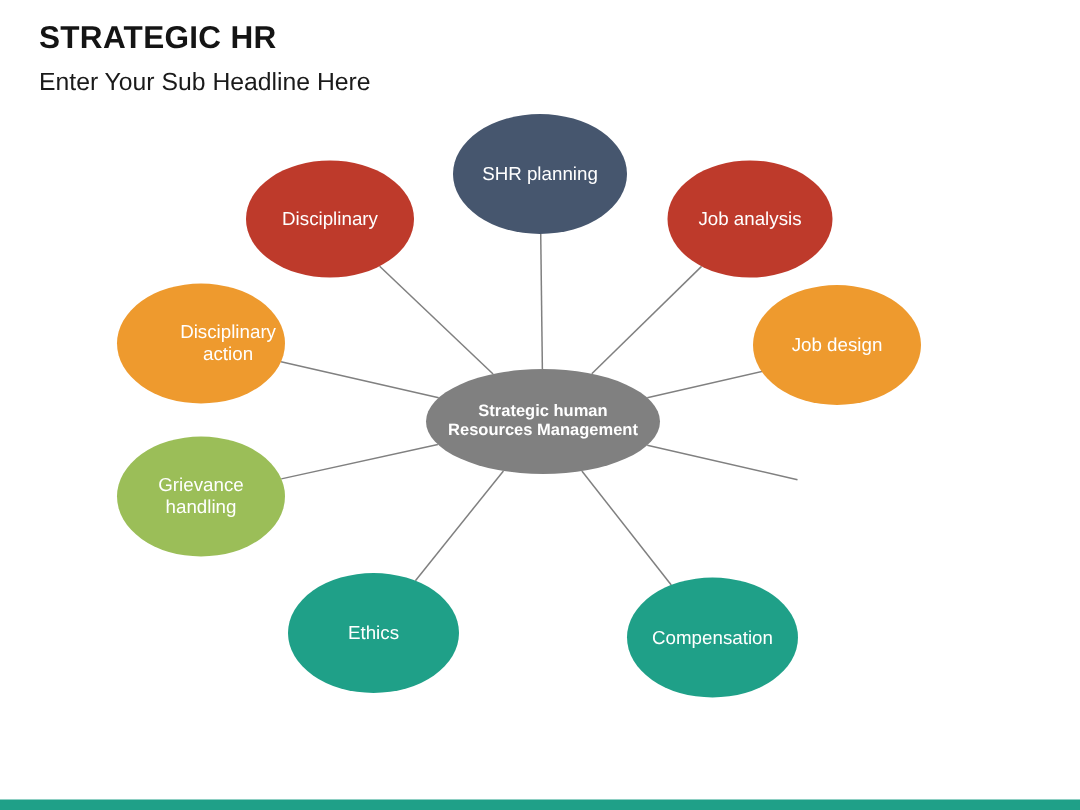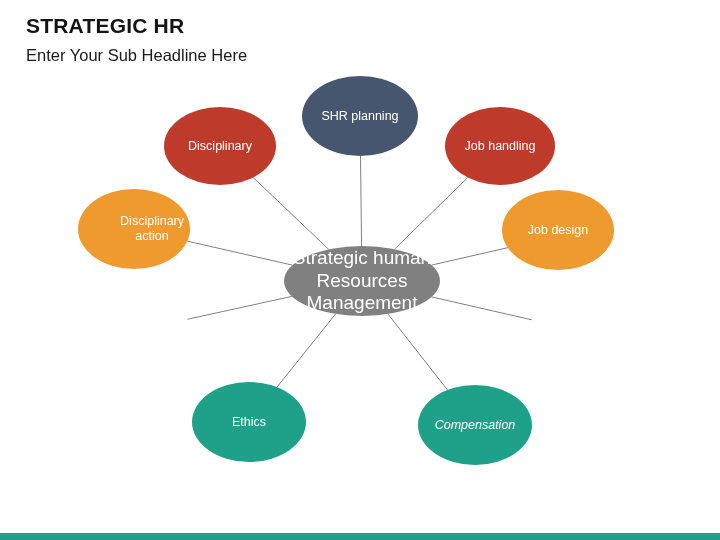--- a/index.html
+++ b/index.html
@@ -69,22 +69,22 @@
   .node .label {
     display: block;
     padding: 0 6px;
     white-space: pre-line;
   }
   .satellite {
     font-size: 12.5px;
     font-weight: normal;
   }
   #center-node {
-    font-size: 19px;
-    font-weight: normal;
+    font-size: 11px;
+    font-weight: bold;
   }
   
   #bottom-bar {
     position: absolute;
     left: 0;
     top: 533px;
     width: 720px;
     height: 7px;
   }
 </style>
@@ -106,30 +106,34 @@
         <line x1="335.61" y1="313.94" x2="276.94" y2="387.14" stroke="#808080" stroke-width="1"></line>
         <line x1="291.92" y1="296.37" x2="187.53" y2="319.26" stroke="#808080" stroke-width="1"></line>
         <line x1="292.47" y1="265.14" x2="187.35" y2="241.17" stroke="#808080" stroke-width="1"></line>
         <line x1="328.71" y1="249.35" x2="253.09" y2="177.46" stroke="#808080" stroke-width="1"></line>
       </svg>
 
   <div class="node satellite" style="left: 302px; top: 76px; width: 116px; height: 80px; background: rgb(70, 86, 110);">
         <span class="label">SHR planning</span>
       </div>
       <div class="node satellite" style="left: 445px; top: 107px; width: 110px; height: 78px; background: rgb(190, 58, 43);">
-        <span class="label">Job handling</span>
+        <span class="label">Job analysis</span>
       </div>
       <div class="node satellite" style="left: 502px; top: 190px; width: 112px; height: 80px; background: rgb(238, 154, 46);">
         <span class="label">Job design</span>
       </div>
-      <div class="node satellite" style="left: 418px; top: 385px; width: 114px; height: 80px; background: rgb(31, 160, 136); font-style: italic;">
+      <div class="node satellite" style="left: 418px; top: 385px; width: 114px; height: 80px; background: rgb(31, 160, 136);">
         <span class="label">Compensation</span>
       </div>
       <div class="node satellite" style="left: 192px; top: 382px; width: 114px; height: 80px; background: rgb(31, 160, 136);">
         <span class="label">Ethics</span>
+      </div>
+      <div class="node satellite" style="left: 78px; top: 291px; width: 112px; height: 80px; background: rgb(155, 190, 88);">
+        <span class="label">Grievance
+handling</span>
       </div>
       <div class="node satellite" style="left: 78px; top: 189px; width: 112px; height: 80px; background: rgb(238, 154, 46); justify-content: flex-end;">
         <span class="label">Disciplinary
 action</span>
       </div>
       <div class="node satellite" style="left: 164px; top: 107px; width: 112px; height: 78px; background: rgb(190, 58, 43);">
         <span class="label">Disciplinary</span>
       </div>
       <div class="node center" id="center-node" style="left: 284px; top: 246px; width: 156px; height: 70px; background: rgb(128, 128, 128);">
         <span class="label">Strategic human

